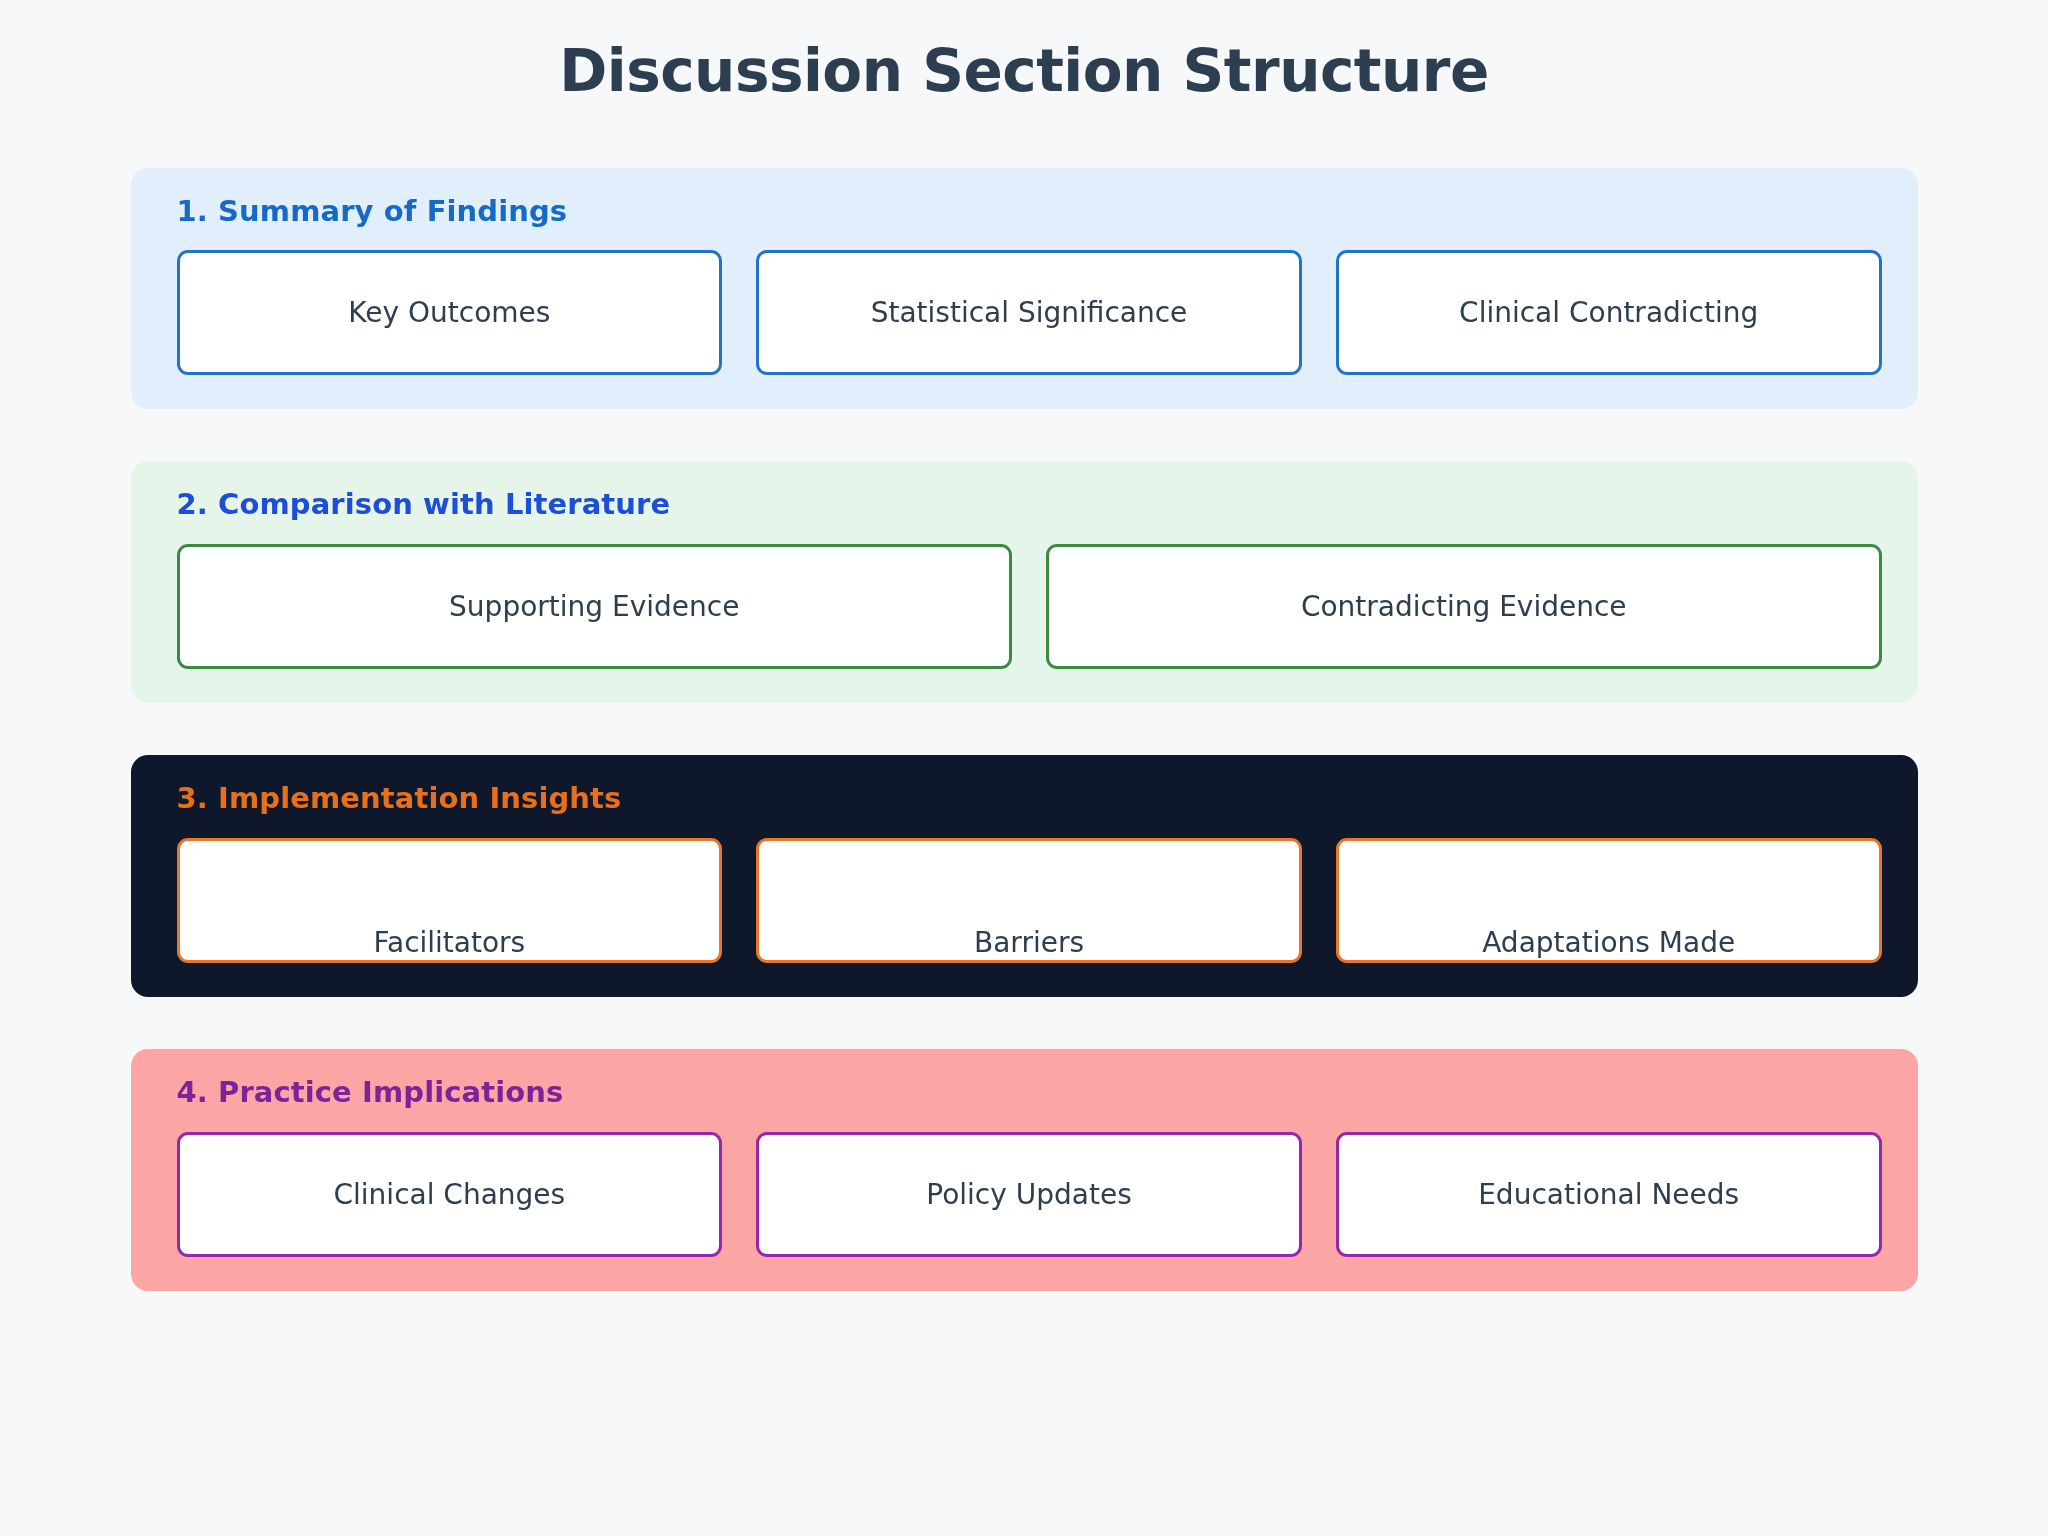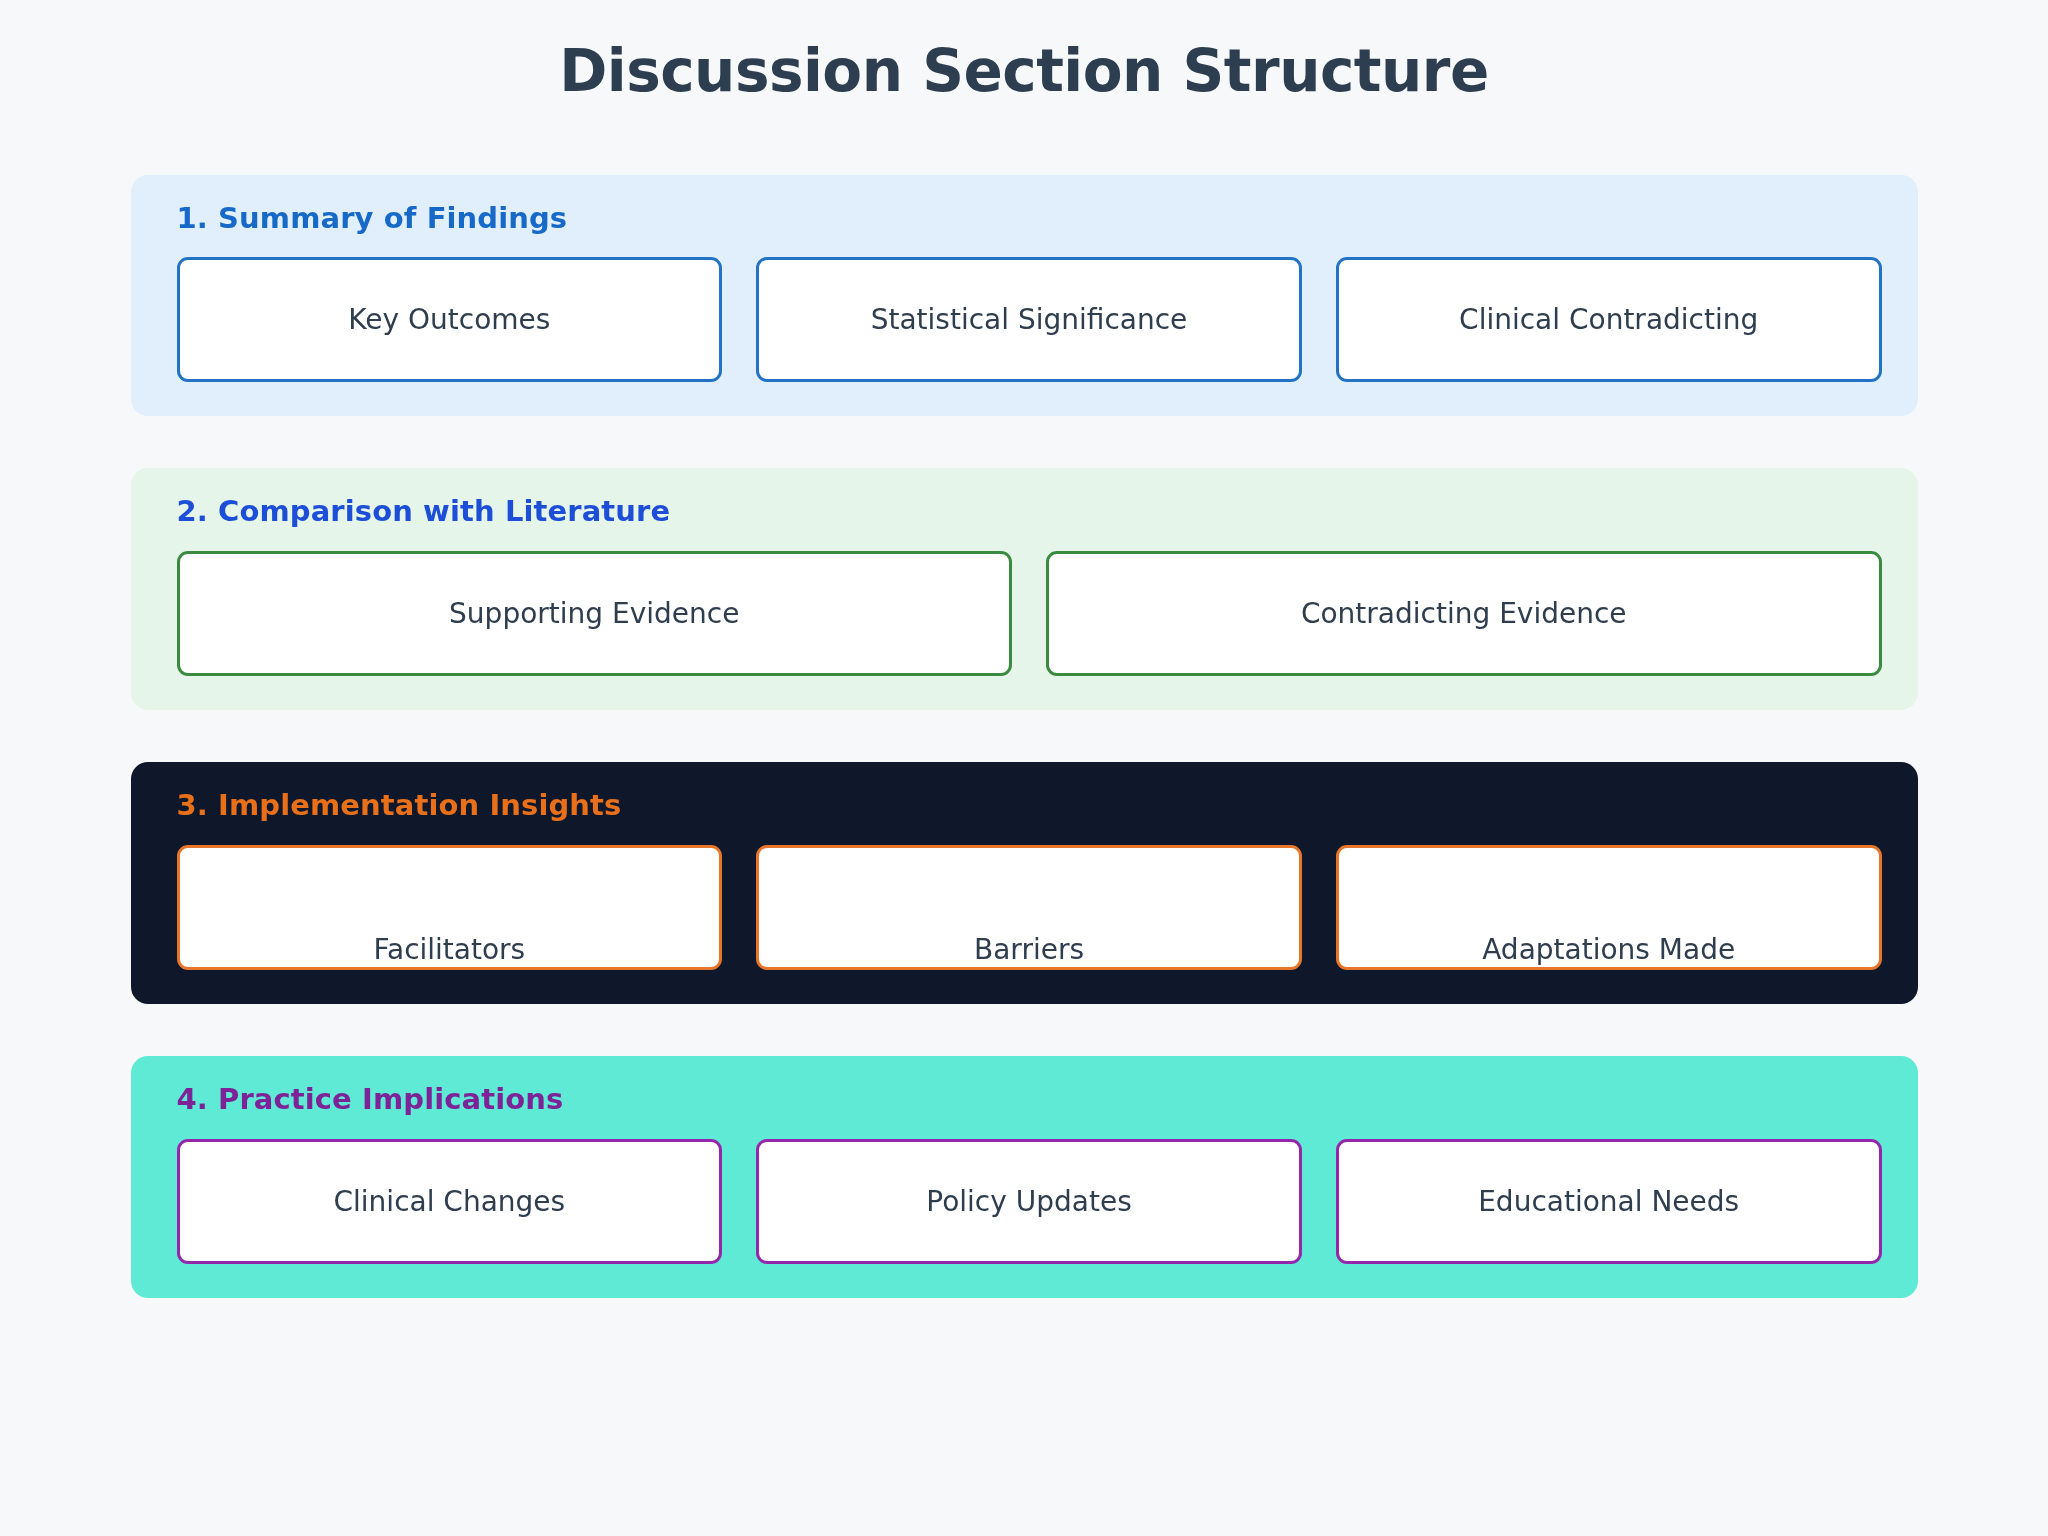--- a/index.html
+++ b/index.html
@@ -41,21 +41,20 @@
     width: 1787px;
     padding-top: 63px;
     box-sizing: border-box;
   }
 
   .section-panel {
     border-radius: 17px;
     padding: 26px 36px 34px 46px;
     box-sizing: border-box;
     margin-bottom: 52px;
-    margin-top: 7px;
   }
   .section-panel:last-child {
     margin-bottom: 0;
   }
 
   .section-header {
     font-size: 29px;
     font-weight: bold;
     margin: 0 0 22px 0;
     line-height: 1.2;
@@ -97,21 +96,21 @@
   .sec-green { background: #e6f5e9; }
   .sec-green .section-header { color: #1d4ed8; }
   .sec-green .card { border-color: #3a8a3f; justify-content: center; }
 
   
   .sec-orange { background: #0f172a; }
   .sec-orange .section-header { color: #e8701a; }
   .sec-orange .card { border-color: #e8762a; align-items: flex-end; }
 
   
-  .sec-purple { background: #5eead4; }
+  .sec-purple { background: #fca5a5; }
   .sec-purple .section-header { color: #7d2397; }
   .sec-purple .card { border-color: #9427ab; }
 </style>
 </head>
 <body>
 
 <div class="page">
 
   <h1 class="page-title">Discussion Section Structure</h1>
 

